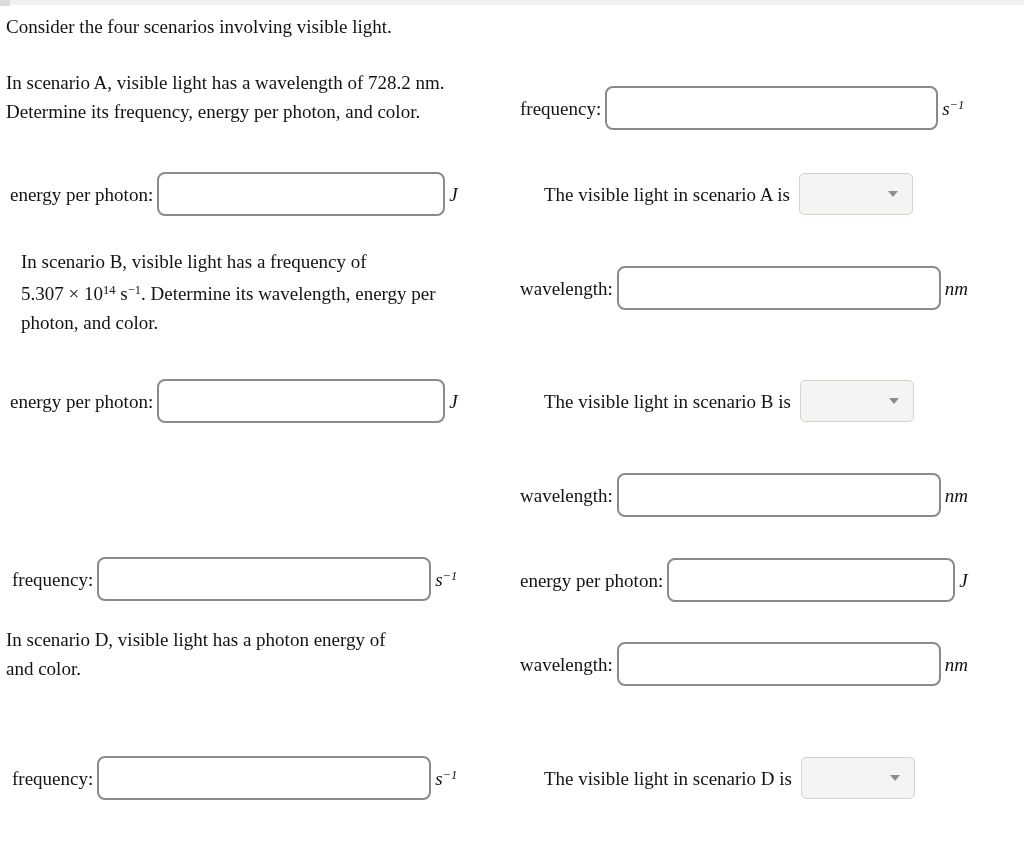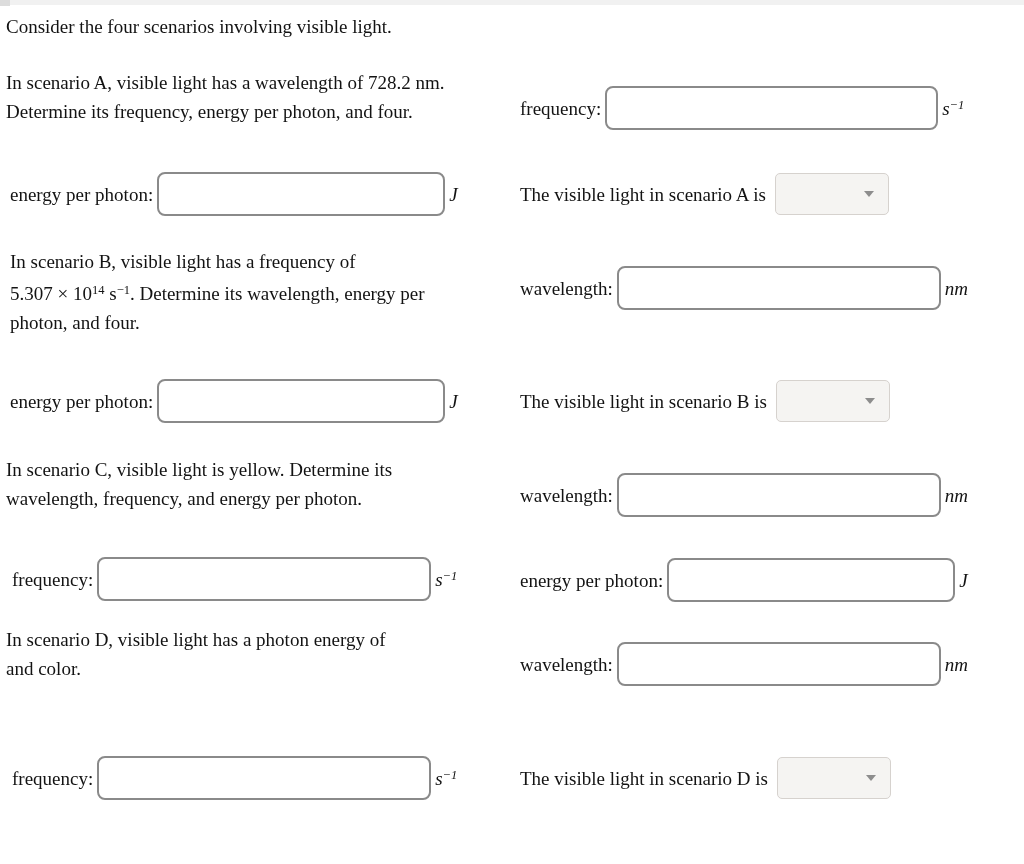--- a/index.html
+++ b/index.html
@@ -10,21 +10,21 @@
     font-family:"Liberation Serif", serif;
     color:#131313;
     overflow:hidden;
     padding-left:46px;
   }
   .top-strip{position:absolute;left:0;top:0;width:1024px;height:5px;background:#f1f1f1;}
   .corner-block{position:absolute;left:0;top:0;width:10px;height:6px;background:#dcdcdc;}
   .edge-line{position:absolute;right:1px;top:5px;bottom:0;width:2px;background:#ebebeb;}
   .tb{position:absolute;font-size:19px;line-height:29px;white-space:nowrap;}
   .row{position:absolute;display:flex;align-items:center;gap:4px;height:44px;font-size:19px;white-space:nowrap;}
-  .row.dd{height:42px;gap:9px;}
+  .row.dd{height:42px;gap:9px;margin-left:24px;}
   .lbl,.sentence{line-height:1;}
   .input-box{
     height:44px;box-sizing:border-box;
     border:2px solid #8a8a8a;border-radius:8px;
     background:#ffffff;padding:0 10px;
     font:inherit;color:inherit;outline:none;
   }
   .dropdown{
     position:relative;width:114px;height:42px;box-sizing:border-box;
     background:#f5f4f2;border:1px solid #d6d2ce;border-radius:5px;
@@ -46,30 +46,26 @@
 
   <div class="top-strip"></div>
   <div class="corner-block"></div>
   <div class="edge-line"></div>
 
   <div class="tb" style="left:6px;top:12px;">
       <div class="line"><span>Consider the four scenarios involving visible light.</span></div>
     </div>
   <div class="tb" style="left:6px;top:68px;">
       <div class="line"><span>In scenario A, visible light has a wavelength of 728.2 nm.</span></div>
-      <div class="line"><span>Determine its frequency, energy per photon, and four.</span></div>
+      <div class="line"><span>Determine its frequency, energy per photon, and color.</span></div>
     </div>
-  <div class="tb" style="left:10px;top:247px;">
+  <div class="tb" style="left:21px;top:247px;">
       <div class="line"><span>In scenario B, visible light has a frequency of</span></div>
       <div class="line"><span>5.307 × 10</span><span class="sup">14</span><span> s</span><span class="sup">−1</span><span>. Determine its wavelength, energy per</span></div>
-      <div class="line"><span>photon, and four.</span></div>
-    </div>
-  <div class="tb" style="left:6px;top:455px;">
-      <div class="line"><span>In scenario C, visible light is yellow. Determine its</span></div>
-      <div class="line"><span>wavelength, frequency, and energy per photon.</span></div>
+      <div class="line"><span>photon, and color.</span></div>
     </div>
   <div class="tb" style="left:6px;top:625px;">
       <div class="line"><span>In scenario D, visible light has a photon energy of</span></div>
       <div class="line"><span>and color.</span></div>
     </div>
 
   <div class="row" style="left:520px;top:86px;">
     <span class="lbl">frequency:</span>
     <input class="input-box" style="width: 333px;" type="text" value="">
     <span class="unit"><span>s</span><span class="sup">−1</span></span>

